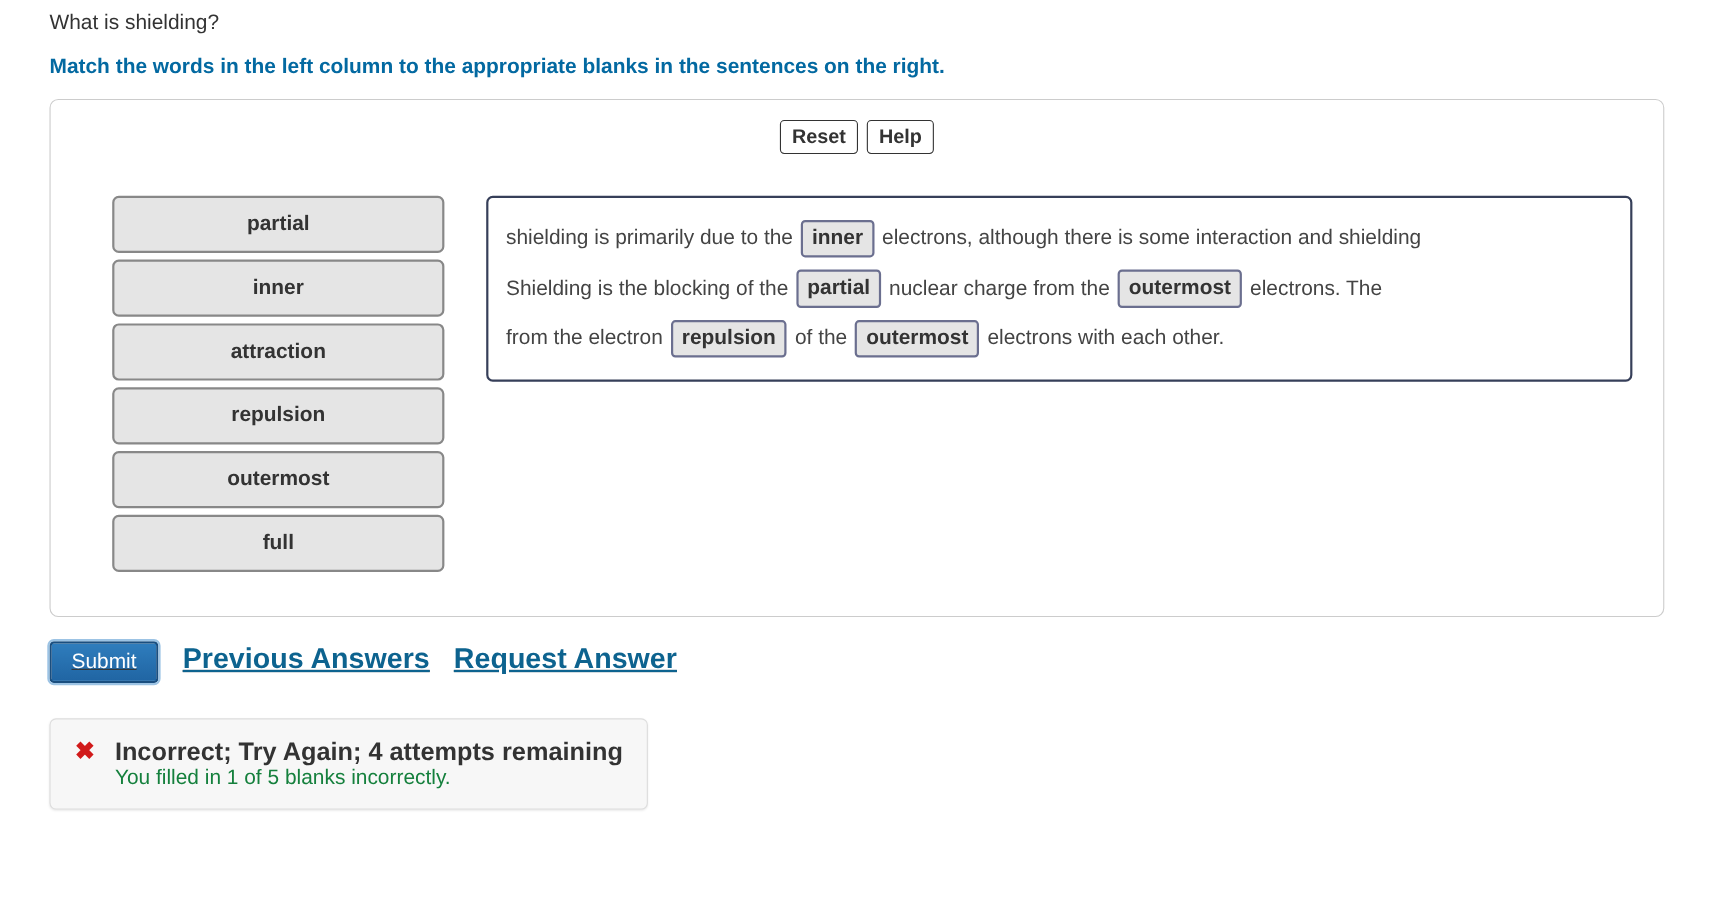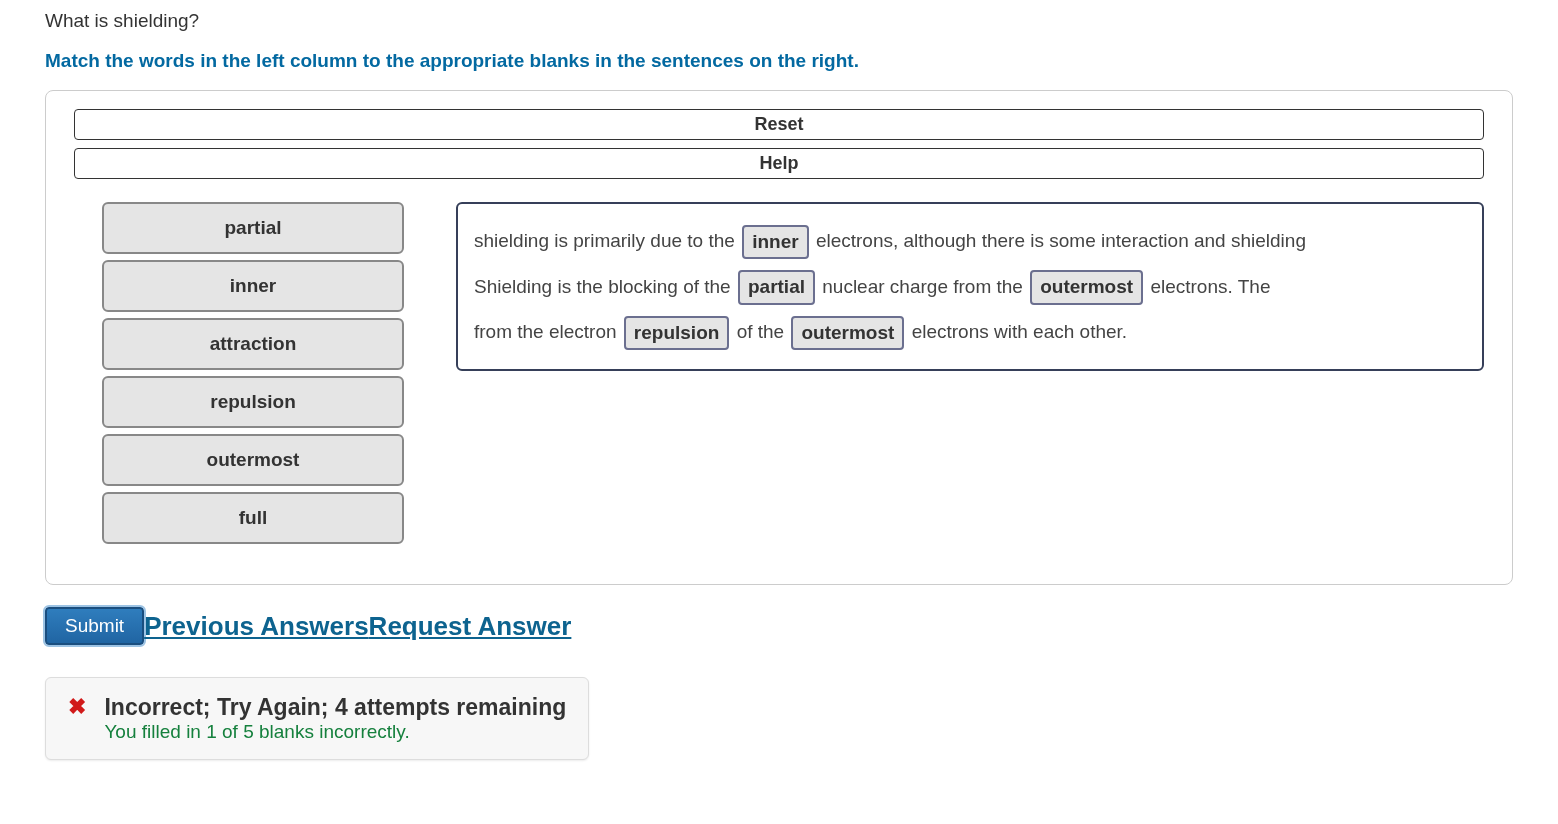--- a/index.html
+++ b/index.html
@@ -25,36 +25,35 @@
     .work-area {
       border: 1px solid #ccc;
       border-radius: 8px;
       padding: 18px 28px 40px 28px;
       margin-bottom: 22px;
     }
     .toolbar {
       display: flex;
       justify-content: center;
       gap: 8px;
-      margin-bottom: 23px;
-      flex-direction: column;
+      margin-bottom: 38px;
     }
     .tool-btn {
       background: #fff;
       border: 1.5px solid #333;
       border-radius: 4px;
       padding: 4px 10px;
       font-size: 18px;
       font-weight: 700;
       color: #333;
       cursor: pointer;
     }
     .content-row {
       display: flex;
-      gap: 52px;
+      gap: 38px;
       align-items: flex-start;
       padding-left: 28px;
     }
     .word-bank {
       display: flex;
       flex-direction: column;
       gap: 6px;
       width: 302px;
       flex-shrink: 0;
     }
@@ -94,22 +93,24 @@
       font-weight: 700;
       font-size: 19px;
       color: #333;
       vertical-align: middle;
       margin: 0 2px;
       line-height: 1.4;
       cursor: grab;
     }
     .action-row {
       display: flex;
-      align-items: center;
+      align-items: flex-start;
+      gap: 22px;
       margin-bottom: 32px;
+      text-decoration: underline;
     }
     .submit-btn {
       background: #246faf;
       background: linear-gradient(#2f7dbd, #2065a3);
       color: #fff;
       border: 2px solid #1a4e7f;
       border-radius: 4px;
       padding: 6px 18px;
       font-size: 19px;
       font-weight: 400;

